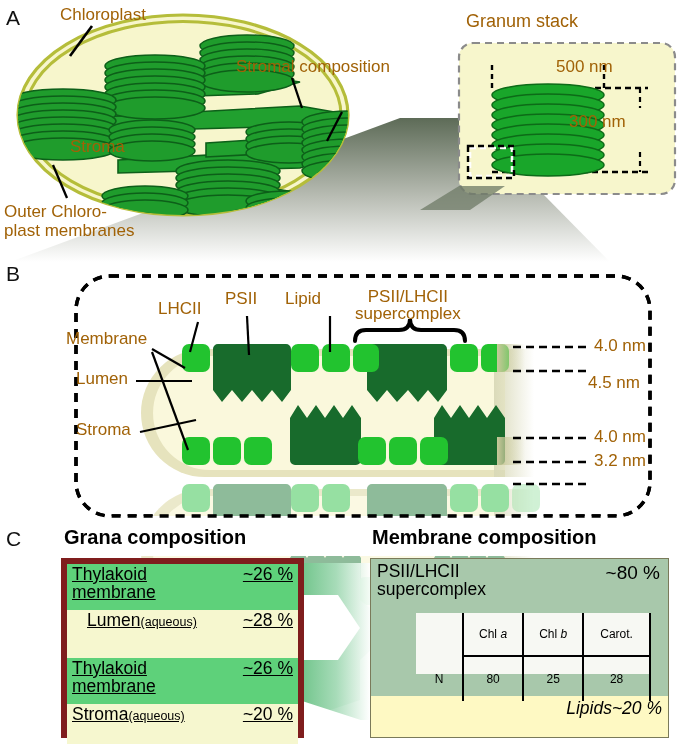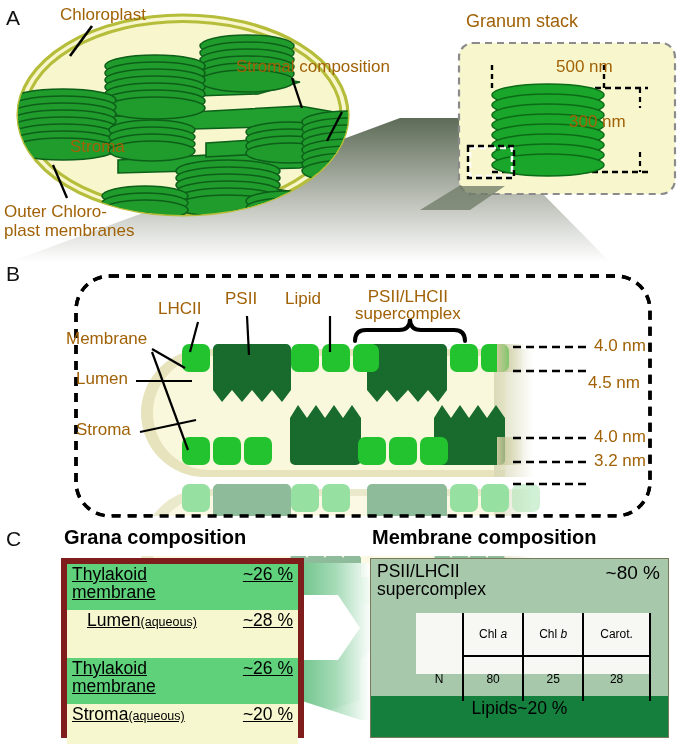--- a/index.html
+++ b/index.html
@@ -19,22 +19,22 @@
   .crow .nm .aq{font-size:12.5px;}
   .crow .pct{font-size:17.5px;line-height:1.04;white-space:nowrap;padding-left:4px;}
   .grn{background:#5ed17a;}
   .crm{background:#f6f7cf;}
   .sep{position:absolute;left:0;right:0;height:2px;background:#ffffff;}
 
   .mtable{position:absolute;border:1px solid #7a7a5a;box-sizing:border-box;}
   .mhead{background:#a8c8ab;box-sizing:border-box;padding:3px 6px 0 6px;position:relative;}
   .mhead .t1{font-size:17.5px;line-height:1.05;white-space:pre-line;}
   .mhead .p1{position:absolute;right:8px;top:3px;font-size:19px;}
-  .mfoot{background:#15803d;box-sizing:border-box;padding:2px 6px 0 6px;
-         display:flex;justify-content:center;font-size:17.5px;}
+  .mfoot{background:#fef9c3;box-sizing:border-box;padding:2px 6px 0 6px;
+         display:flex;justify-content:flex-end;font-size:17.5px;font-style:italic;}
 
   .inner{position:absolute;background:#f7f8f3;box-sizing:border-box;}
   .inner table{border-collapse:collapse;width:100%;height:100%;}
   .inner td{font-size:12px;text-align:center;padding:8px 6px;white-space:nowrap;
             border:0;}
   .inner td.vr{border-right:2px solid #000;}
   .inner tr.hdr td{border-bottom:2px solid #000;height:26px;}
   .inner tr.hdr td.corner{border-bottom:0;}
   .inner tr.val td{height:28px;}
   .inner i{font-style:italic;}

